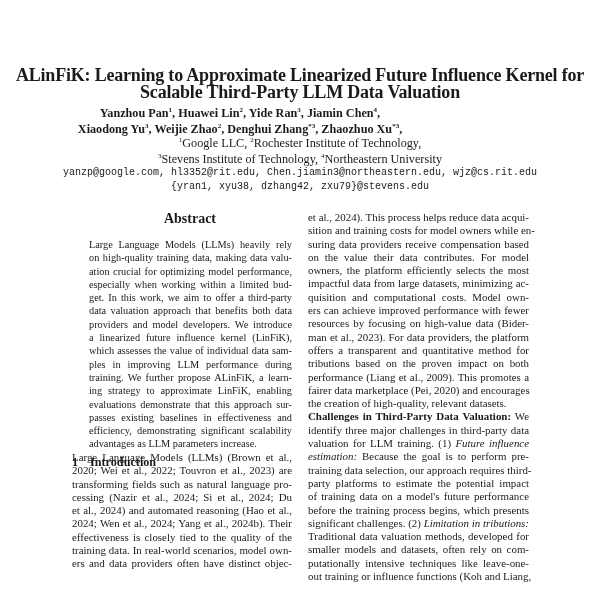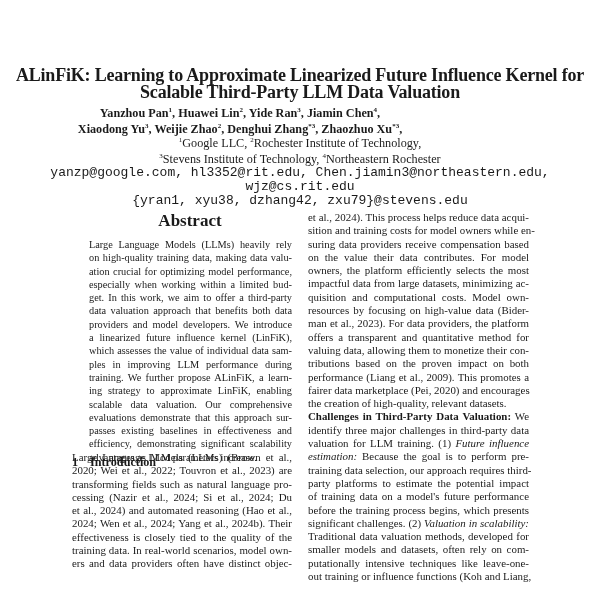--- a/index.html
+++ b/index.html
@@ -1,26 +1,26 @@
 <!DOCTYPE html>
 <html><head>
 <meta charset="utf-8">
 <style>
   html, body { margin:0; padding:0; background:#ffffff; }
   body { width:600px; height:600px; overflow:hidden; position:relative; font-family:"Liberation Serif", serif; color:#1a1a1a; }
   .abs { position:absolute; }
   .title { left:0; width:600px; text-align:center; font-weight:bold; font-size:18px; letter-spacing:-0.2px; line-height:17px; top:67px; }
   .authors { left:0; width:480px; text-align:center; font-weight:bold; font-size:12.2px; line-height:16px; top:105px; }
   .affil { left:0; width:600px; text-align:center; font-size:12.2px; line-height:15.5px; top:136px; }
-  .emails { left:0; width:600px; text-align:center; font-family:"Liberation Mono", monospace; font-size:13px; line-height:14px; top:166px; }
+  .emails { left:0; width:600px; text-align:center; font-family:"Liberation Mono", monospace; font-size:10px; line-height:14px; top:166px; }
   sup { font-size:7px; line-height:0; vertical-align:5px; }
   .col { position:absolute; font-size:10.9px; line-height:13.3px; text-align:justify; hyphens:manual; }
   .col .line { display:block; white-space:nowrap; text-align:justify; text-align-last:justify; height:13.3px; overflow:visible; }
   .col .line.last { text-align-last:left; }
-  .abs-head { left:80px; width:220px; text-align:center; font-weight:bold; font-size:17px; top:211px; }
+  .abs-head { left:80px; width:220px; text-align:center; font-weight:bold; font-size:14px; top:211px; }
   .abstract { left:89px; width:203px; top:238px; font-size:10.3px; }
   .intro-head { left:72px; top:455px; font-weight:bold; font-size:12.2px; }
   .intro-head .num { display:inline-block; width:18px; }
   .intro { left:72px; width:220px; top:451px; }
   .right { left:308px; width:221px; top:211px; }
   b.inl { font-weight:bold; }
   i { font-style:italic; }
 </style>
 </head>
 <body>
@@ -45,21 +45,21 @@
   </div>
 </div>
 
 <div class="abs affil">
   <div>
     <sup>1</sup><span>Google LLC</span>,
     <sup>2</sup><span>Rochester Institute of Technology</span>,
   </div>
   <div>
     <sup>3</sup><span>Stevens Institute of Technology</span>,
-    <sup>4</sup><span>Northeastern Rochester</span>
+    <sup>4</sup><span>Northeastern University</span>
   </div>
 </div>
 
 <div class="abs emails">
   <div>yanzp@google.com, hl3352@rit.edu, Chen.jiamin3@northeastern.edu, wjz@cs.rit.edu</div>
   <div>{yran1, xyu38, dzhang42, zxu79}@stevens.edu</div>
 </div>
 
 <div class="abs abs-head">Abstract</div>
 
@@ -69,21 +69,20 @@
   <span class="line">ation crucial for optimizing model performance,</span>
   <span class="line">especially when working within a limited bud-</span>
   <span class="line">get. In this work, we aim to offer a third-party</span>
   <span class="line">data valuation approach that benefits both data</span>
   <span class="line">providers and model developers. We introduce</span>
   <span class="line">a linearized future influence kernel (LinFiK),</span>
   <span class="line">which assesses the value of individual data sam-</span>
   <span class="line">ples in improving LLM performance during</span>
   <span class="line">training. We further propose ALinFiK, a learn-</span>
   <span class="line">ing strategy to approximate LinFiK, enabling</span>
-  <span class="line">scalable data valuation. Our comprehensive</span>
   <span class="line">evaluations demonstrate that this approach sur-</span>
   <span class="line">passes existing baselines in effectiveness and</span>
   <span class="line">efficiency, demonstrating significant scalability</span>
   <span class="line last">advantages as LLM parameters increase.</span>
 </div>
 
 <div class="abs intro-head">
   <span class="num">1</span><span>Introduction</span>
 </div>
 
@@ -100,34 +99,34 @@
 </div>
 
 <div class="col right">
   <span class="line">et al., 2024). This process helps reduce data acqui-</span>
   <span class="line">sition and training costs for model owners while en-</span>
   <span class="line">suring data providers receive compensation based</span>
   <span class="line">on the value their data contributes. For model</span>
   <span class="line">owners, the platform efficiently selects the most</span>
   <span class="line">impactful data from large datasets, minimizing ac-</span>
   <span class="line">quisition and computational costs. Model own-</span>
+  <span class="line">ers can achieve improved performance with fewer</span>
   <span class="line">resources by focusing on high-value data (Bider-</span>
   <span class="line">man et al., 2023). For data providers, the platform</span>
   <span class="line">offers a transparent and quantitative method for</span>
-  <span class="line">valuing data, allowing them to monetize their con-</span>
   <span class="line">tributions based on the proven impact on both</span>
   <span class="line">performance (Liang et al., 2009). This promotes a</span>
   <span class="line">fairer data marketplace (Pei, 2020) and encourages</span>
   <span class="line last">the creation of high-quality, relevant datasets.</span>
   <span class="line"><b class="inl">Challenges in Third-Party Data Valuation:</b><span> We</span></span>
   <span class="line">identify three major challenges in third-party data</span>
   <span class="line"><span>valuation for LLM training. (1) </span><i>Future influence</i></span>
   <span class="line"><i>estimation:</i><span> Because the goal is to perform pre-</span></span>
   <span class="line">training data selection, our approach requires third-</span>
   <span class="line">party platforms to estimate the potential impact</span>
   <span class="line">of training data on a model's future performance</span>
   <span class="line">before the training process begins, which presents</span>
-  <span class="line"><span>significant challenges. (2) </span><i>Valuation in scalability:</i></span>
+  <span class="line"><span>significant challenges. (2) </span><i>Limitation in tributions:</i></span>
   <span class="line">Traditional data valuation methods, developed for</span>
   <span class="line">smaller models and datasets, often rely on com-</span>
   <span class="line">putationally intensive techniques like leave-one-</span>
   <span class="line">out training or influence functions (Koh and Liang,</span>
 </div>
 
 </body></html>

